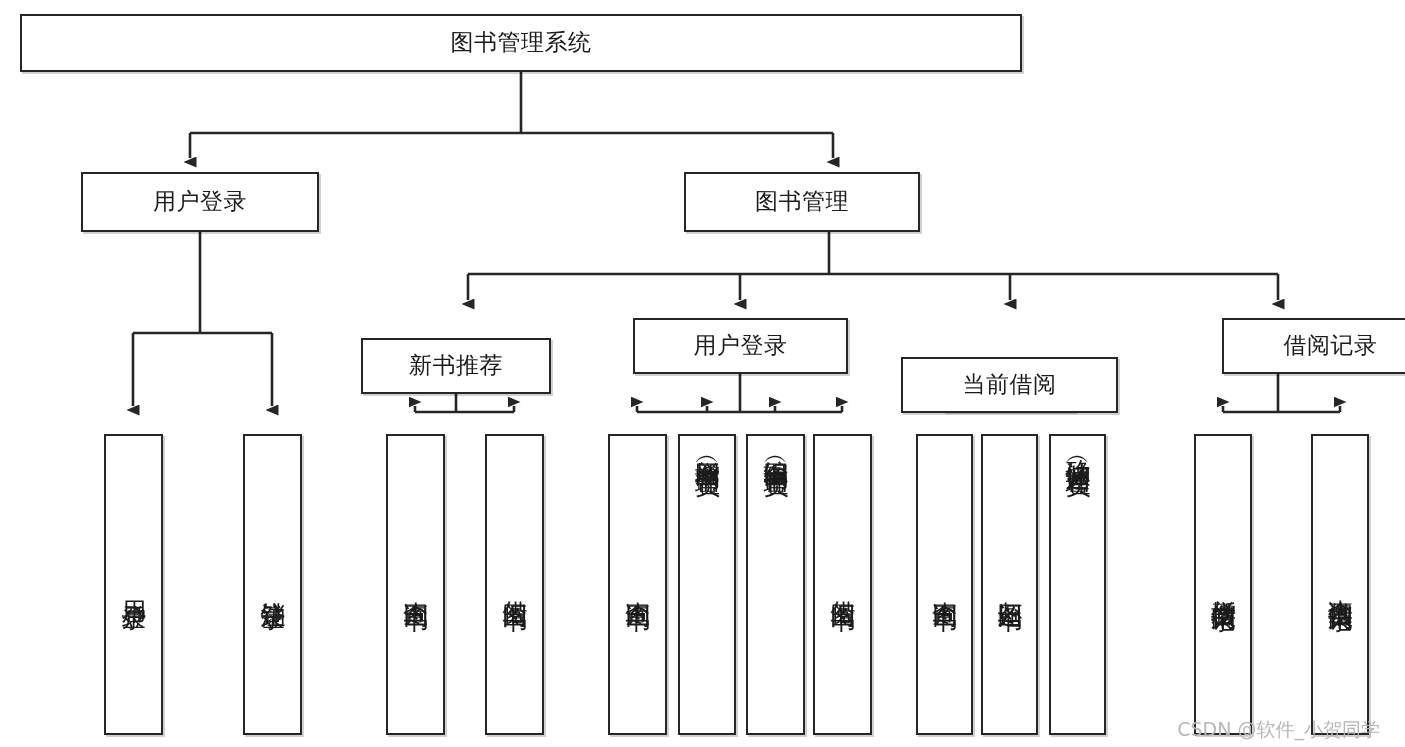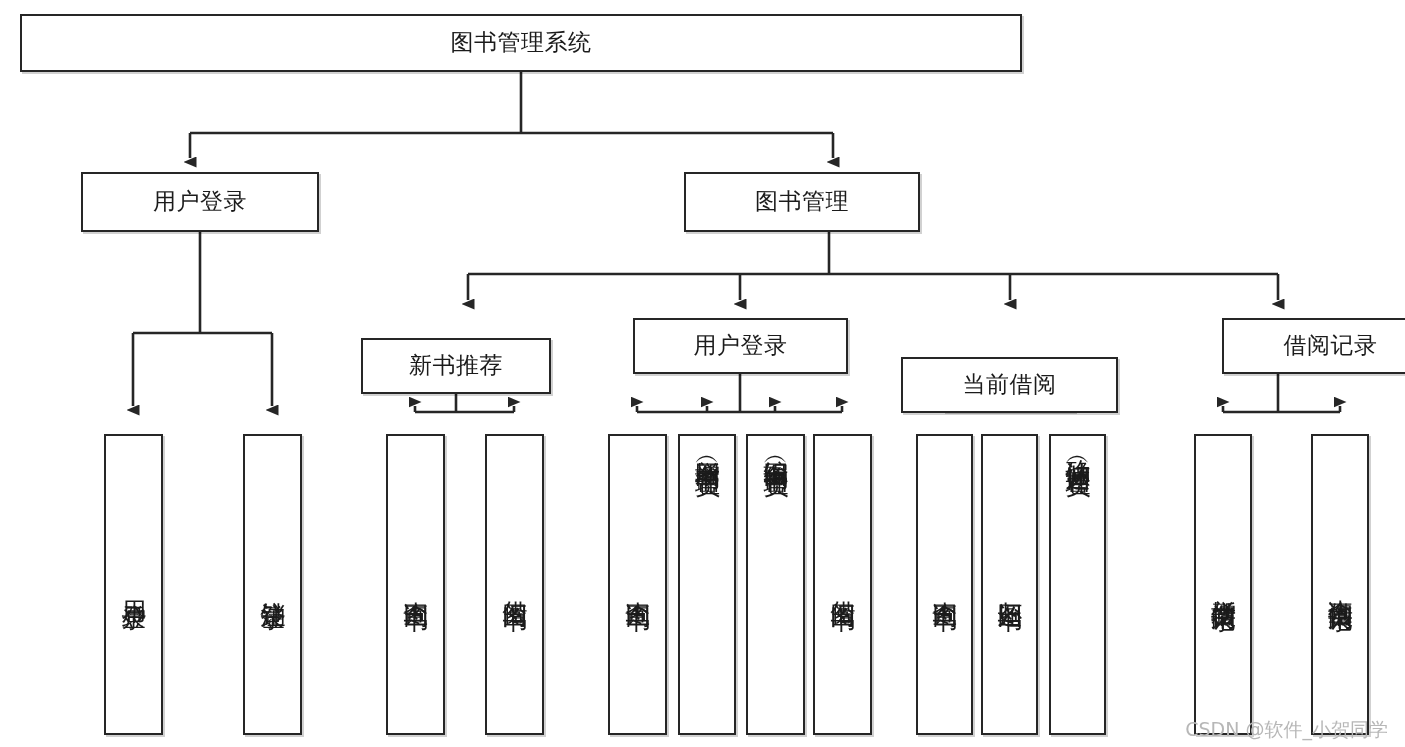--- a/index.html
+++ b/index.html
@@ -60,21 +60,21 @@
     line-height: 1.04;
     letter-spacing: 2px;
     max-height: 100%;
   }
   
   .node.vert.long {
     align-items: flex-start;
   }
   .watermark {
     position: absolute;
-    right: 17px;
+    right: 25px;
     bottom: 4px;
     font-size: 19px;
     color: #b7b7b7;
     white-space: nowrap;
     z-index: 3;
     font-family: "DejaVu Sans", "Liberation Sans", sans-serif;
   }
 </style>
 </head>
 <body>

